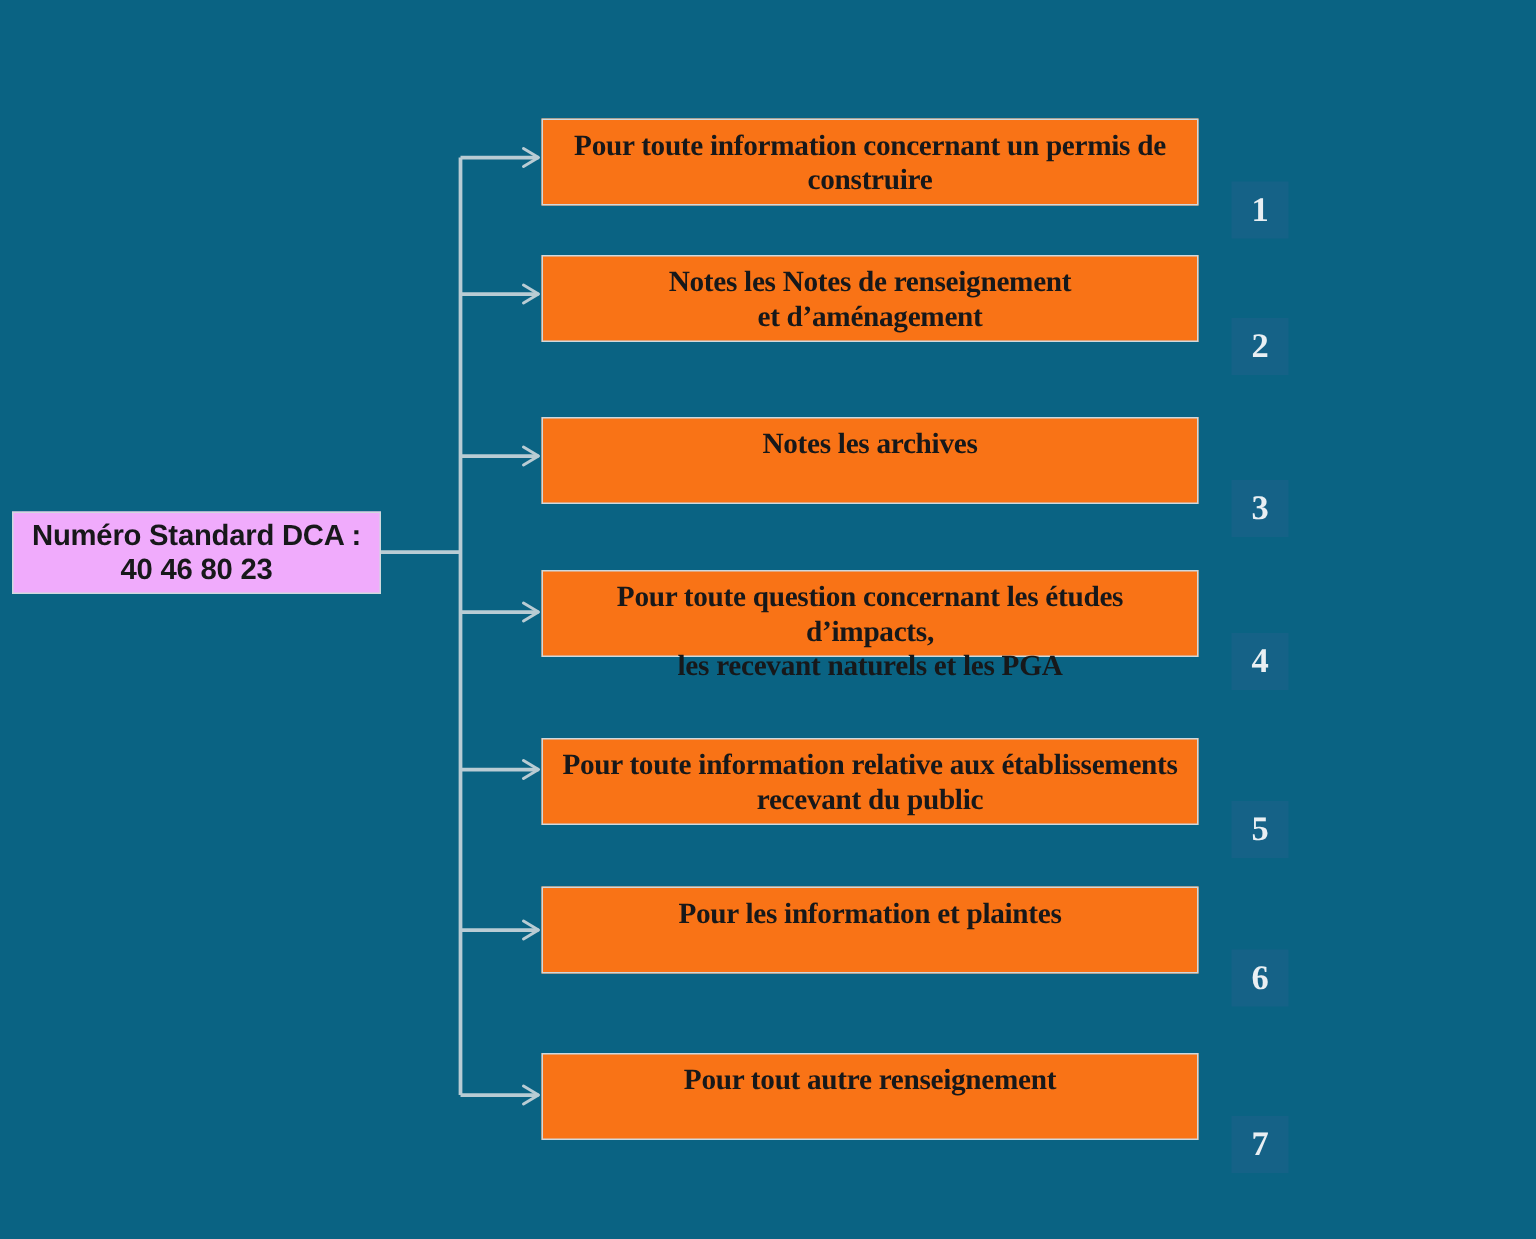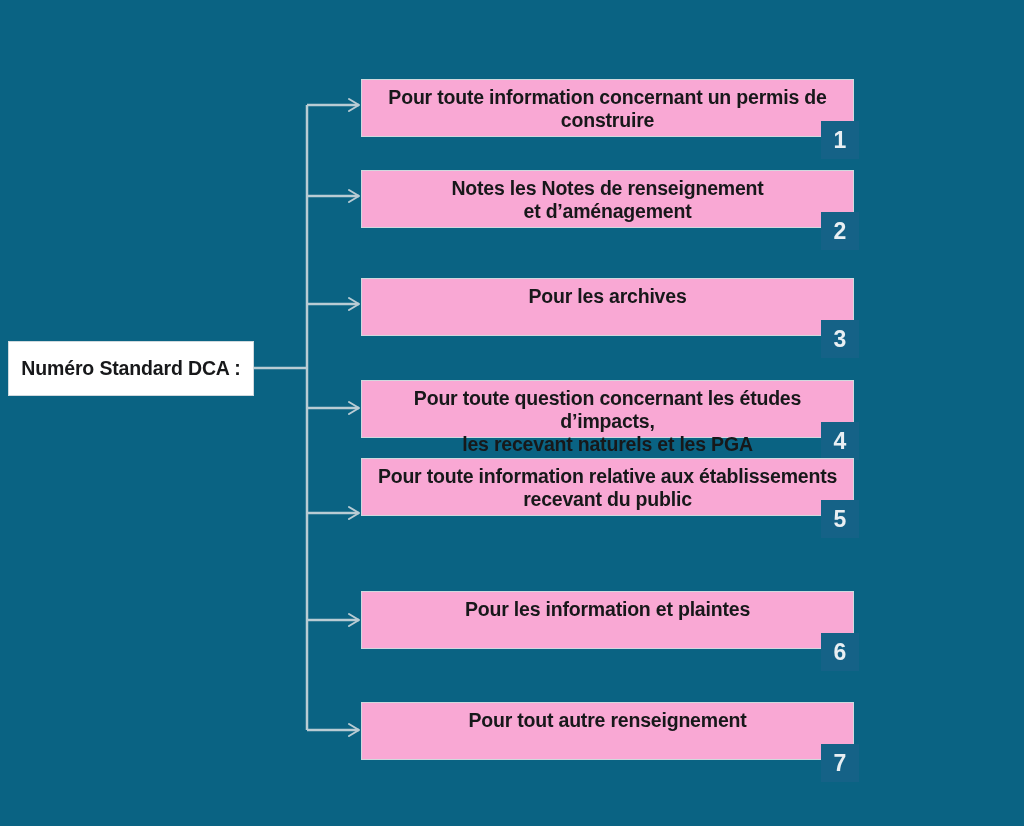--- a/index.html
+++ b/index.html
@@ -32,42 +32,43 @@
     pointer-events: none;
   }
 
   
   .root-node {
     position: absolute;
     left: 8px;
     top: 341px;
     width: 246px;
     height: 55px;
-    background: #ffffff;
+    background: #f0abfc;
     border: 1px solid #cfd9de;
     display: flex;
     align-items: center;
     justify-content: center;
     text-align: center;
     color: #17181a;
     font-size: 19.5px;
     font-weight: 700;
     line-height: 1.16;
     letter-spacing: -0.15px;
     font-stretch: condensed;
   }
   .root-node .root-line { display: block; }
 
   
   .leaf {
     position: absolute;
     left: 361px;
-    width: 493px;
-    background: #f9a8d4;
+    width: 438px;
+    background: #f97316;
     border: 1px solid #cfd9de;
+    font-family: Liberation Serif, serif;
   }
 
   .leaf .leaf-text {
     position: absolute;
     left: 10px;
     right: 10px;
     top: 6px;
     text-align: center;
     color: #17181a;
     font-size: 19.5px;
@@ -116,44 +117,45 @@
         <polyline points="349,402 359,408 349,414" stroke-linejoin="round" stroke-linecap="round"></polyline>
         <polyline points="349,507 359,513 349,519" stroke-linejoin="round" stroke-linecap="round"></polyline>
         <polyline points="349,614 359,620 349,626" stroke-linejoin="round" stroke-linecap="round"></polyline>
         <polyline points="349,724 359,730 349,736" stroke-linejoin="round" stroke-linecap="round"></polyline>
       </g>
   </svg>
 
   <div class="root-node">
     <div>
       <span class="root-line">Numéro Standard DCA :</span>
+      <span class="root-line">40 46 80 23</span>
     </div>
   </div>
 
   <div id="leaves">
       <div class="leaf" style="top: 79px; height: 58px;">
         <div class="leaf-text">Pour toute information concernant un permis de
 construire</div>
         <div class="badge" style="left: 459px; top: 41px;">1</div>
       </div>
       <div class="leaf" style="top: 170px; height: 58px;">
         <div class="leaf-text">Notes les Notes de renseignement
 et d’aménagement</div>
         <div class="badge" style="left: 459px; top: 41px;">2</div>
       </div>
       <div class="leaf" style="top: 278px; height: 58px;">
-        <div class="leaf-text">Pour les archives</div>
+        <div class="leaf-text">Notes les archives</div>
         <div class="badge" style="left: 459px; top: 41px;">3</div>
       </div>
       <div class="leaf" style="top: 380px; height: 58px;">
         <div class="leaf-text">Pour toute question concernant les études d’impacts,
 les recevant naturels et les PGA</div>
         <div class="badge" style="left: 459px; top: 41px;">4</div>
       </div>
-      <div class="leaf" style="top: 458px; height: 58px;">
+      <div class="leaf" style="top: 492px; height: 58px;">
         <div class="leaf-text">Pour toute information relative aux établissements
 recevant du public</div>
         <div class="badge" style="left: 459px; top: 41px;">5</div>
       </div>
       <div class="leaf" style="top: 591px; height: 58px;">
         <div class="leaf-text">Pour les information et plaintes</div>
         <div class="badge" style="left: 459px; top: 41px;">6</div>
       </div>
       <div class="leaf" style="top: 702px; height: 58px; padding-left: 48px;">
         <div class="leaf-text">Pour tout autre renseignement</div>

